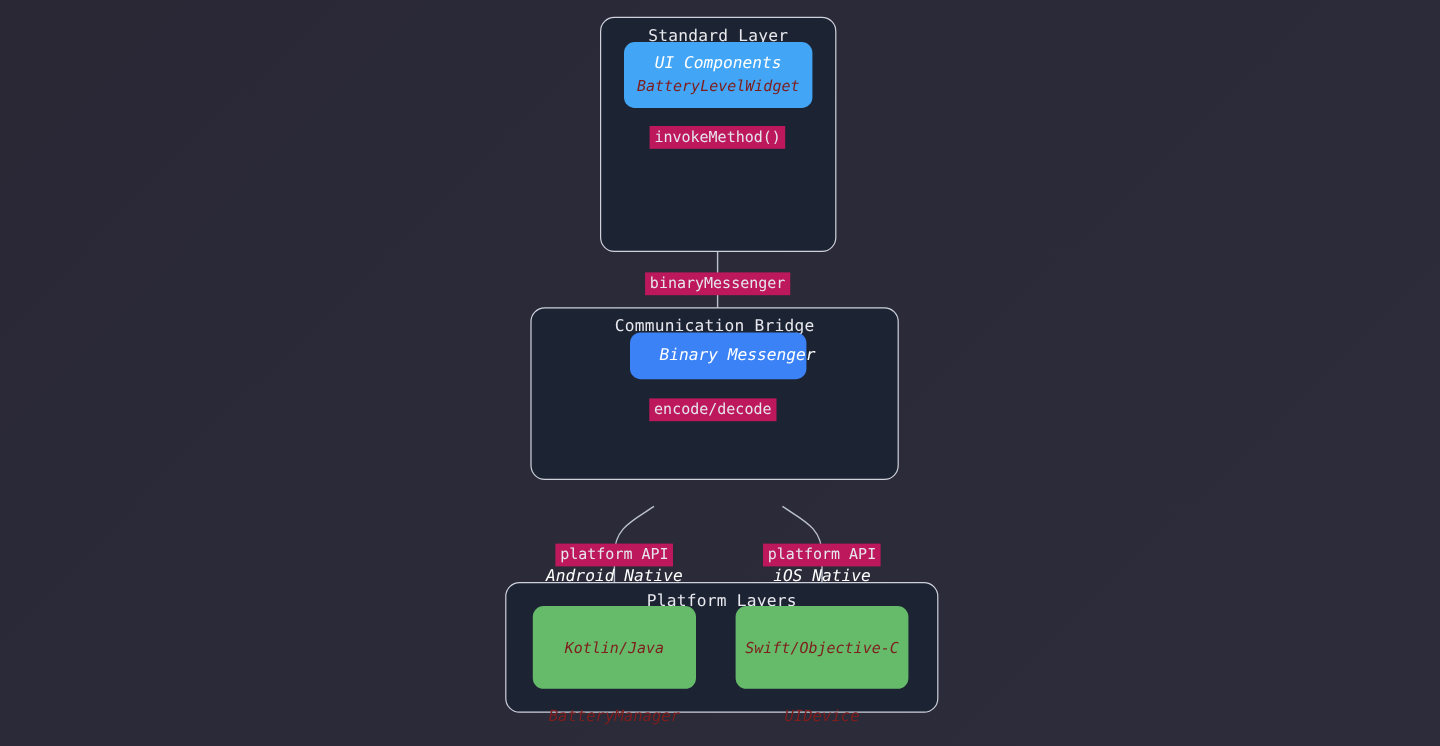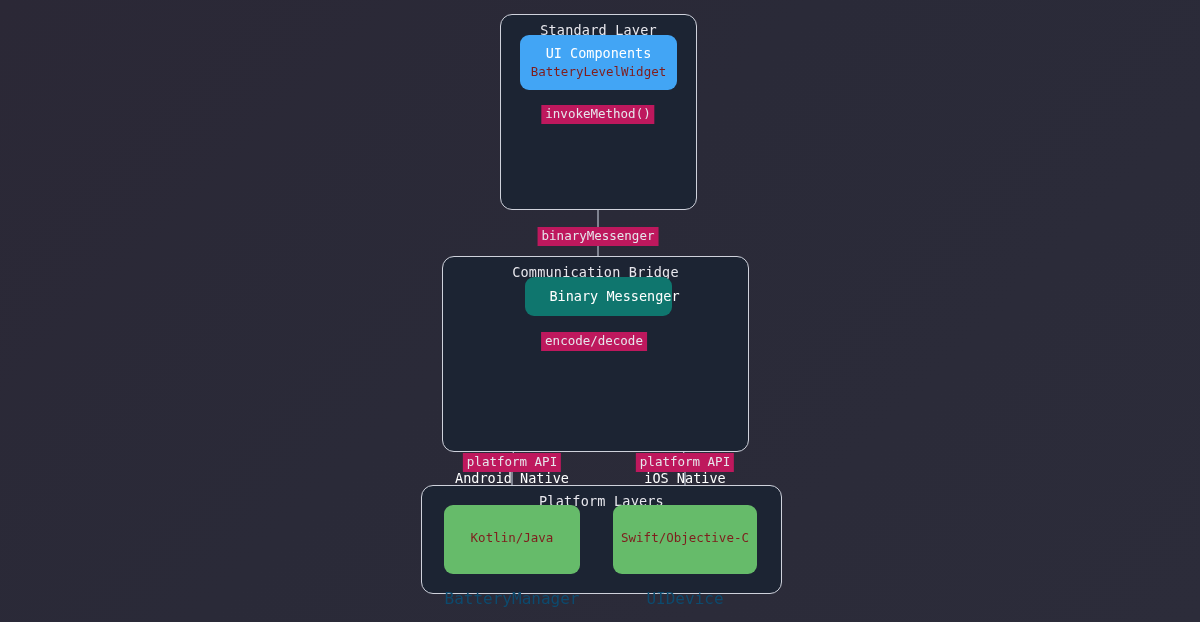--- a/index.html
+++ b/index.html
@@ -47,54 +47,55 @@
     left: 0;
     width: 100%;
     text-align: center;
     color: #e8e8ee;
     font-size: 13.5px;
     letter-spacing: 0.2px;
     white-space: nowrap;
   }
 
   #sg-flutter { left: 500px; top: 14px; width: 197px; height: 196px; }
-  #sg-bridge  { left: 442px; top: 256px; width: 307px; height: 196px; }
+  #sg-bridge  { left: 442px; top: 256px; width: 307px; height: 144px; }
   #sg-platform{ left: 421px; top: 485px; width: 361px; height: 109px; }
 
   
   .node {
     position: absolute;
     border-radius: 9px;
     box-sizing: border-box;
     display: flex;
     flex-direction: column;
     align-items: center;
     justify-content: center;
     text-align: center;
     line-height: 1.45;
     z-index: 3;
+    font-style: italic;
   }
   .node .title {
     color: #ffffff;
     font-size: 13.5px;
     white-space: nowrap;
   }
   .node .sub {
     color: #7f1d1d;
     font-size: 12.5px;
     white-space: nowrap;
   }
   .node .mono {
-    color: #0c4a6e;
-    font-size: 16px;
+    color: #7f1d1d;
+    font-size: 13px;
     white-space: nowrap;
   }
 
   .blue   { background: #42a5f5; }
-  .orange { background: #0f766e; padding-left: 32px; }
+  .orange { background: #3b82f6; padding-left: 32px; }
   .green  { background: #66bb6a; gap: 40px; }
 
   #n-ui      { left: 520px; top: 35px;  width: 157px; height: 55px; }
   #n-dart    { left: 538px; top: 139px; width: 122px; height: 55px; }
   #n-binmsg  { left: 525px; top: 277px; width: 147px; height: 39px; }
   #n-codec   { left: 506px; top: 364px; width: 185px; height: 58px; }
   #n-android { left: 444px; top: 505px; width: 136px; height: 69px; }
   #n-ios     { left: 613px; top: 505px; width: 144px; height: 69px; }
 
   

